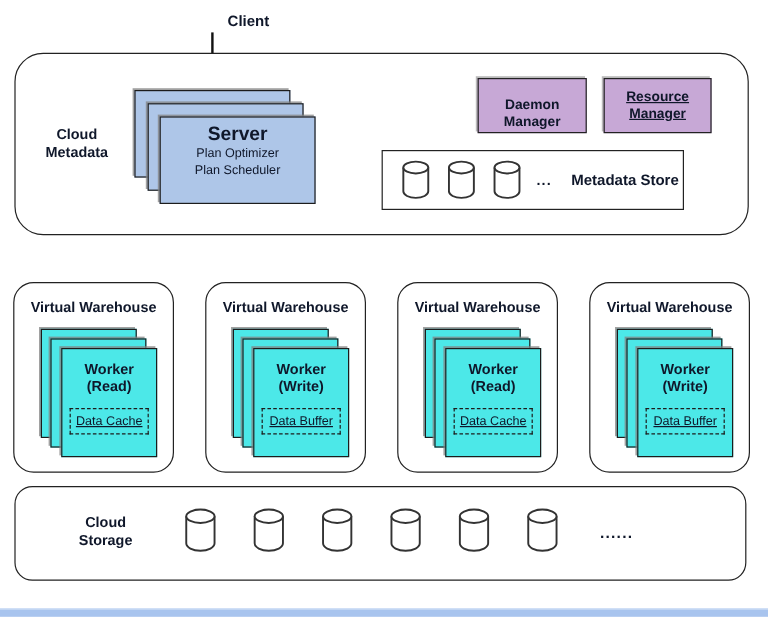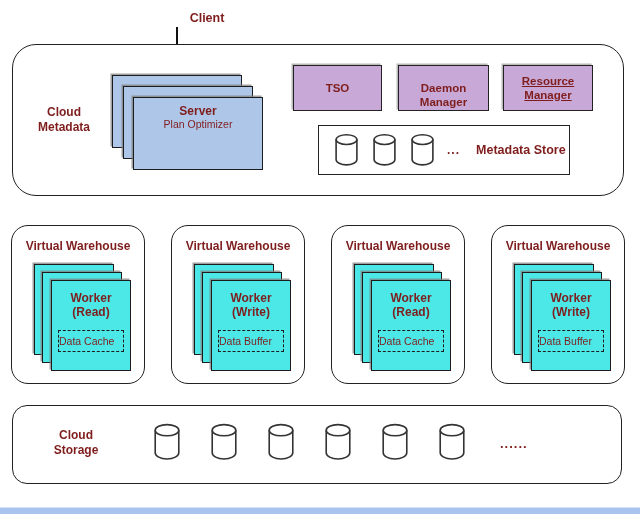--- a/index.html
+++ b/index.html
@@ -1,45 +1,46 @@
 <!DOCTYPE html>
 <html><head>
 <meta charset="utf-8">
 <style>
   html,body{margin:0;padding:0;background:#ffffff;}
   #canvas{
     position:relative;width:640px;height:515px;background:#ffffff;overflow:hidden;
-    font-family:"Liberation Sans", sans-serif;color:#7f1d1d;
+    font-family:"Liberation Sans", sans-serif;color:#0f172a;
   }
   .abs{position:absolute;}
   
   .panel{
     position:absolute;background:#ffffff;border:1.6px solid #222;
   }
   .panel.services{left:12px;top:44px;width:610px;height:150px;border-radius:24px;}
-  .panel.warehouse{top:225px;width:132px;height:157px;border-radius:17px;}
+  .panel.warehouse{top:235px;width:132px;height:157px;border-radius:17px;}
   .panel.storage{left:12px;top:405px;width:608px;height:77px;border-radius:15px;}
   
   .big-label{font-weight:bold;font-size:12px;line-height:15px;text-align:center;}
   
   .stackbox{
     position:absolute;border:1.5px solid #1c1c1c;
     box-shadow:-1.5px -1.5px 0 rgba(130,130,130,.75);
   }
   .server-box{width:128px;height:71px;background:#aec6e8;}
   .worker-box{width:78px;height:89px;background:#4ce8e8;}
   .server-front{text-align:center;}
-  .server-title{font-weight:bold;font-size:12px;margin-top:6px;}
+  .server-title{font-weight:bold;font-size:16px;margin-top:6px;}
   .server-item{font-size:10.5px;line-height:13.5px;}
   .server-item:first-of-type{margin-top:3px;}
   .worker-title{font-weight:bold;font-size:12px;line-height:13.5px;text-align:center;margin-top:11px;}
   .cache-box{
     position:absolute;left:6px;top:49px;width:64px;height:20px;
-    border:1.5px dashed #1c1c1c;font-size:10.5px;line-height:20px;
+    border:1.5px dashed #1c1c1c;font-size:10.5px;line-height:20px;text-align:center;
     white-space:nowrap;
+    text-decoration:underline;
   }
   
   .svc-box{
     position:absolute;top:65px;height:44px;background:#c7a8d6;border:1.5px solid #222;
     display:flex;align-items:center;justify-content:center;text-align:center;
     font-weight:bold;font-size:11.5px;line-height:14px;
     box-shadow:-1.5px -1.5px 0 rgba(130,130,130,.55);
   }
   
   .meta-store{
@@ -75,25 +76,23 @@
 
   <div class="panel services">
     <div class="big-label abs" style="left:11px;top:60px;width:80px;">Cloud Metadata</div>
   </div>
 
   <div class="stackbox server-box" style="left:112px;top:75px;"></div>
   <div class="stackbox server-box" style="left:123px;top:86px;"></div>
   <div class="stackbox server-box server-front" style="left:133px;top:97px;">
     <div class="server-title">Server</div>
     <div class="server-item">Plan Optimizer</div>
-  </div>
-
-  <div class="svc-box" style="left:293px;width:87px;">
-    <span>TSO</span>
-  </div>
+    <div class="server-item">Plan Scheduler</div>
+  </div>
+
   <div class="svc-box" style="left:398px;width:89px;">
     <span style="width:62px;margin-top:13px;">Daemon Manager</span>
   </div>
   <div class="svc-box" style="left:503px;width:88px;">
     <span style="width:66px;text-decoration:underline;">Resource Manager</span>
   </div>
 
   <div class="meta-store">
     <svg class="cyl" width="27" height="34" viewBox="0 0 28 36">
       <path d="M3 7 v21 c0 3.2 4.9 5.8 11 5.8 s11 -2.6 11 -5.8 V7" fill="#fff" stroke="#333" stroke-width="1.7"></path>
@@ -157,21 +156,21 @@
     <div class="stackbox worker-box" style="left:39px;top:54px;">
       <div class="worker-title">
         <span>Worker</span><br>
         <span>(Write)</span>
       </div>
       <div class="cache-box">Data Buffer</div>
     </div>
   </div>
 
   <div class="panel storage">
-    <div class="big-label abs" style="left:23px;top:22px;width:80px;">Cloud Storage</div>
+    <div class="big-label abs" style="left:35px;top:22px;width:80px;">Cloud Storage</div>
   </div>
   <div class="storage-cyls">
     <svg class="cyl" width="30" height="42" viewBox="0 0 28 36">
       <path d="M3 7 v21 c0 3.2 4.9 5.8 11 5.8 s11 -2.6 11 -5.8 V7" fill="#fff" stroke="#333" stroke-width="1.5"></path>
       <ellipse cx="14" cy="7" rx="11" ry="5.2" fill="#fff" stroke="#333" stroke-width="1.5"></ellipse>
     </svg>
     <svg class="cyl" width="30" height="42" viewBox="0 0 28 36">
       <path d="M3 7 v21 c0 3.2 4.9 5.8 11 5.8 s11 -2.6 11 -5.8 V7" fill="#fff" stroke="#333" stroke-width="1.5"></path>
       <ellipse cx="14" cy="7" rx="11" ry="5.2" fill="#fff" stroke="#333" stroke-width="1.5"></ellipse>
     </svg>

